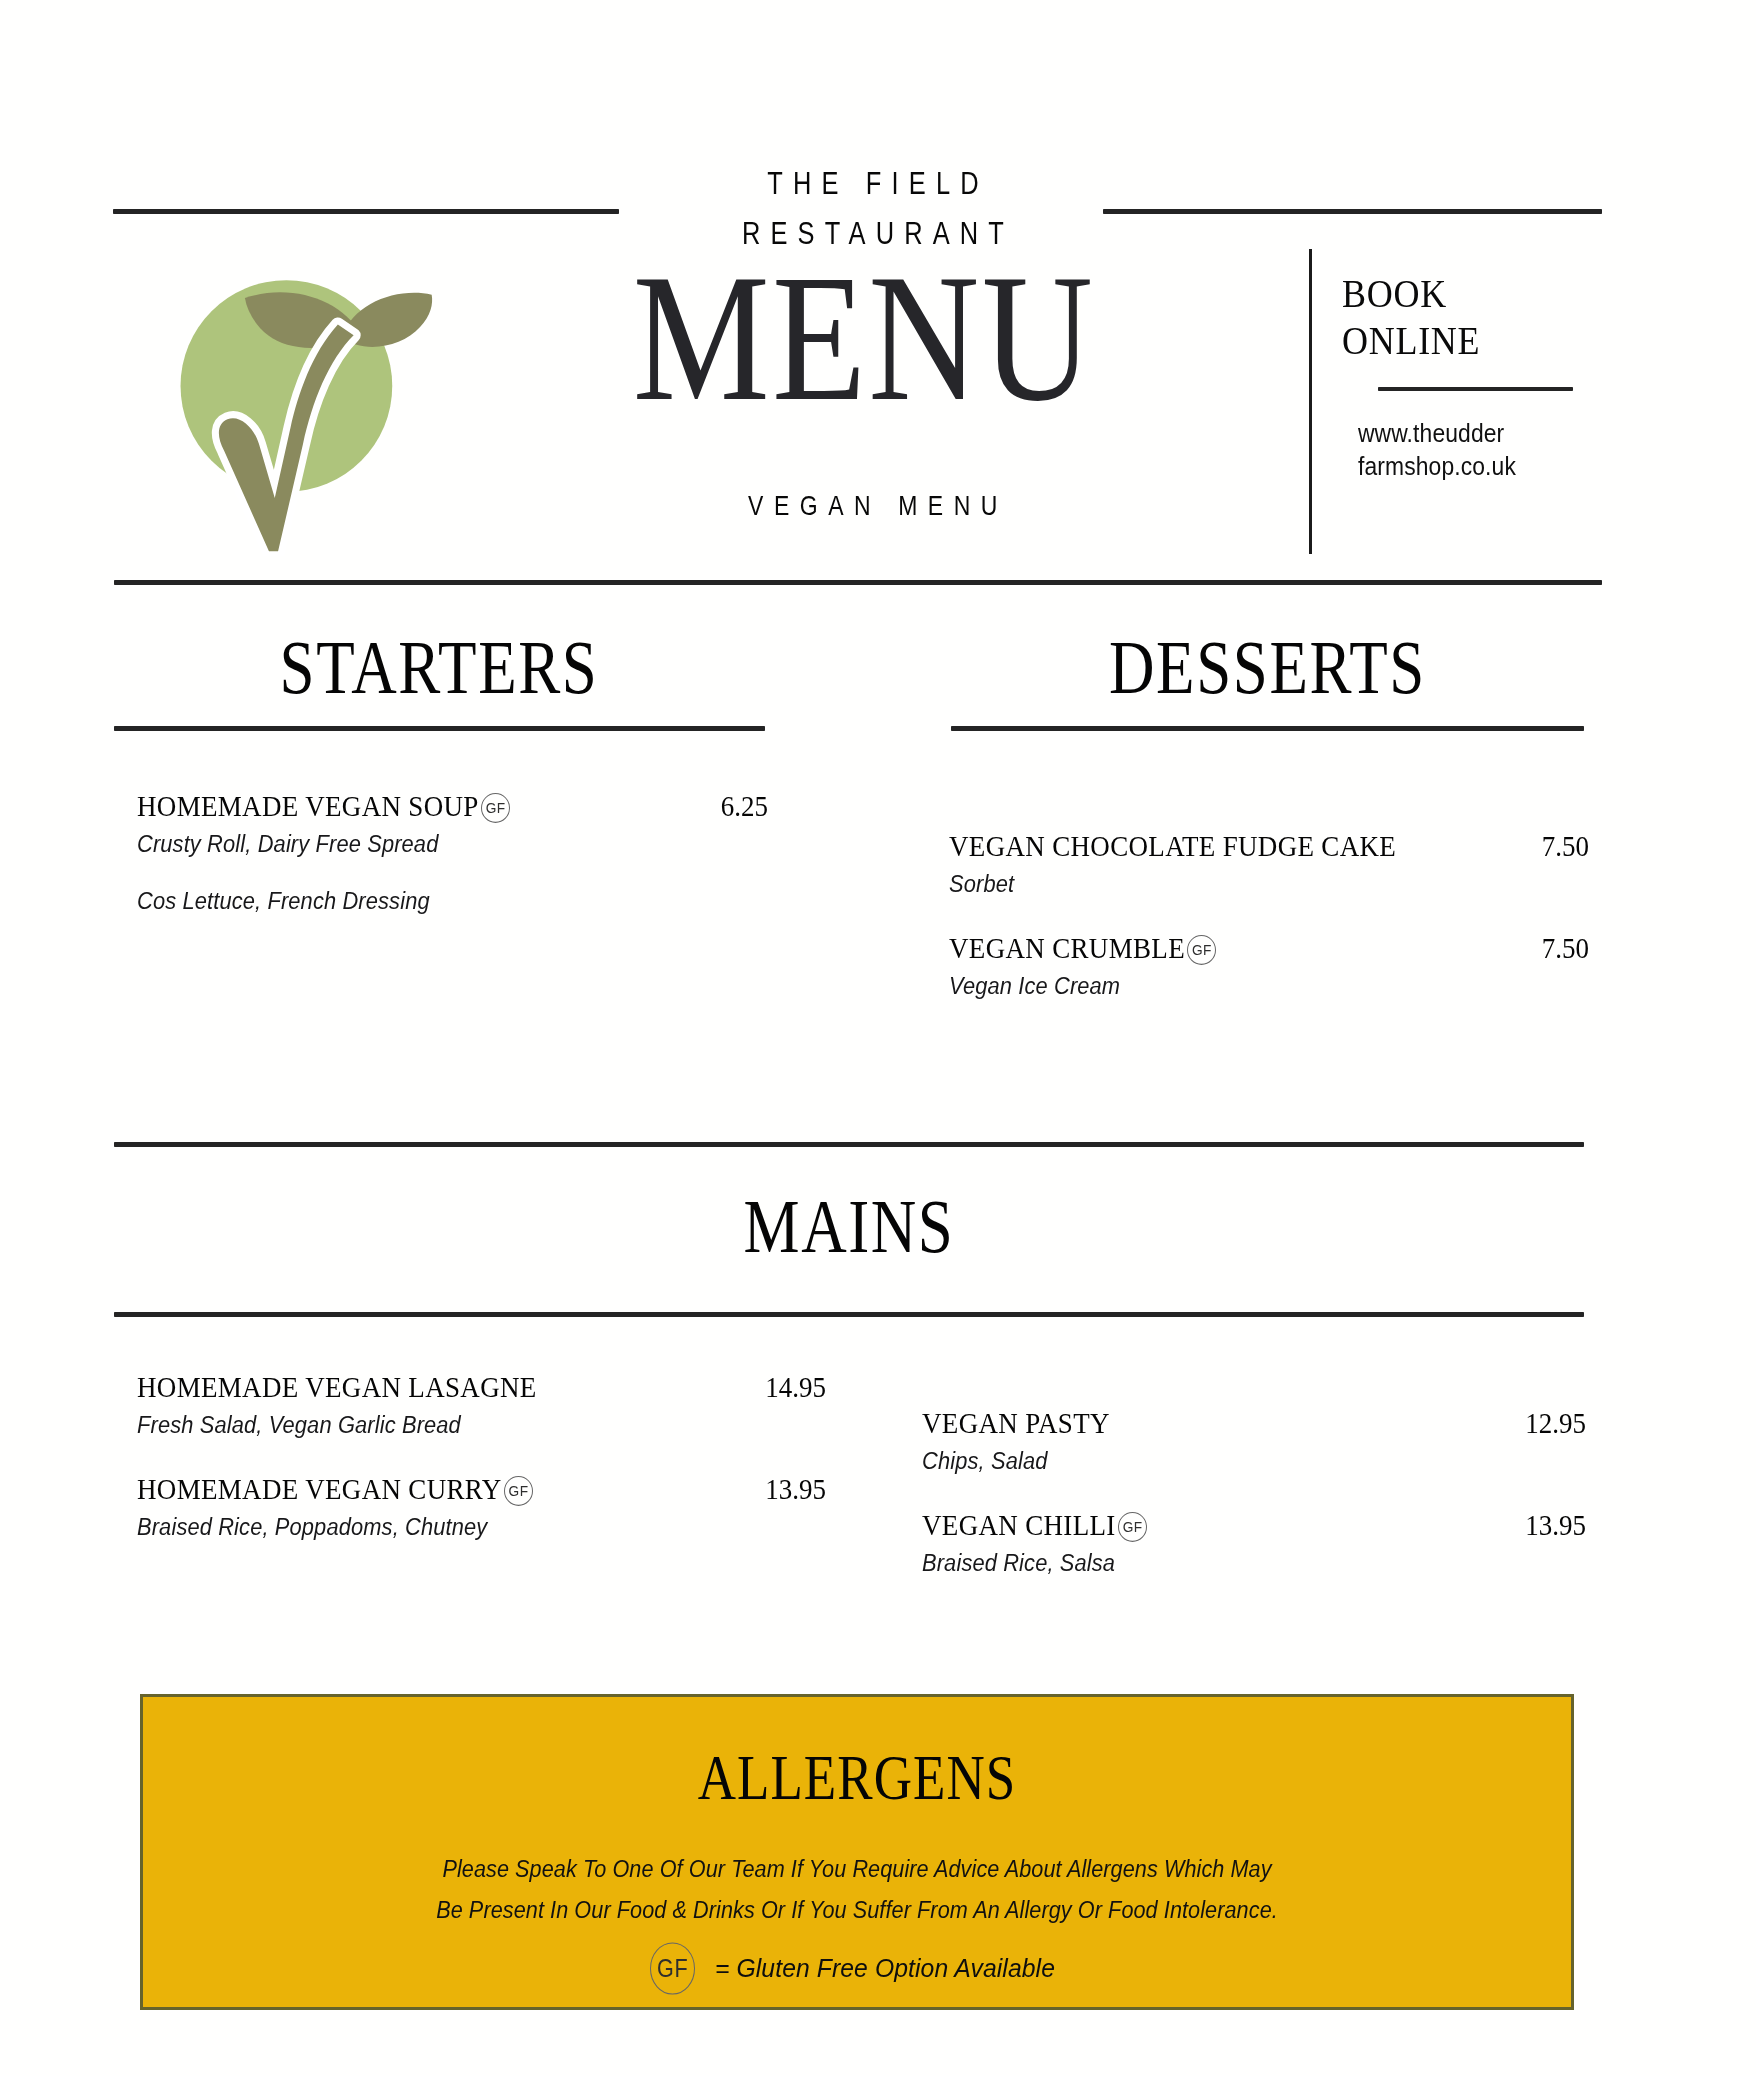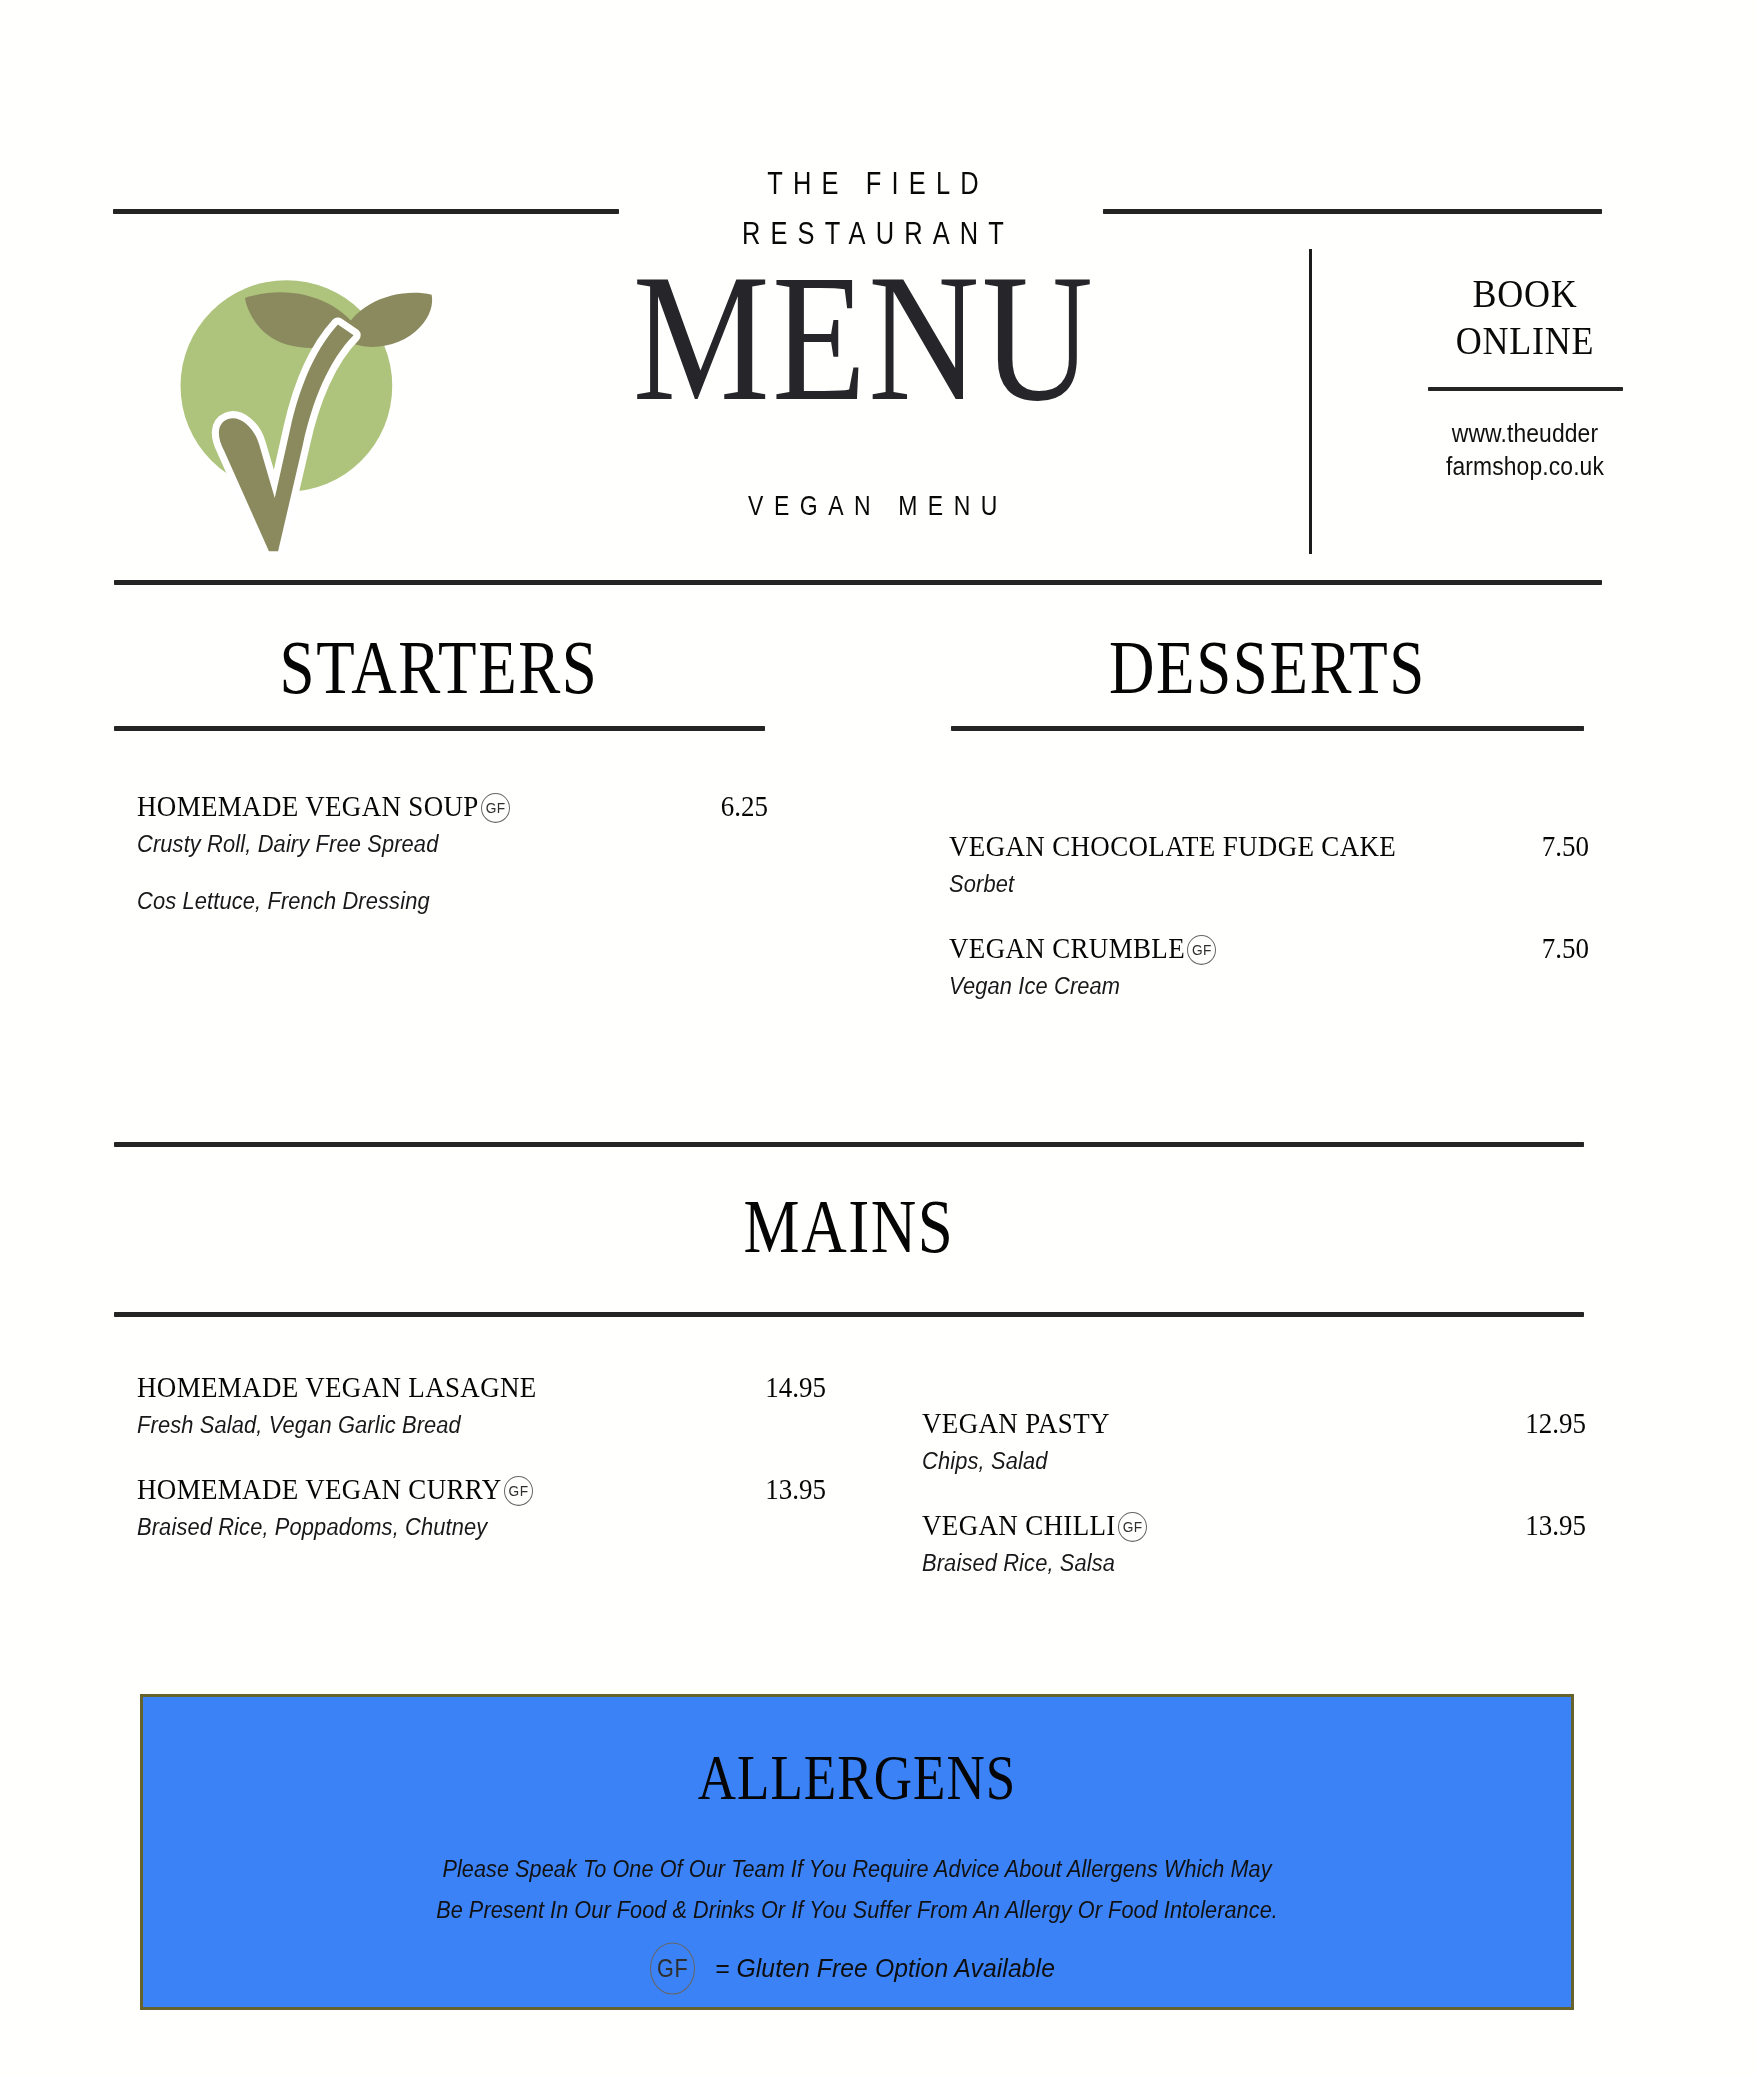--- a/index.html
+++ b/index.html
@@ -71,24 +71,24 @@
     position: absolute;
     left: 166px;
     top: 249px;
     width: 274px;
     height: 307px;
   }
 
   
   #book-block {
     position: absolute;
-    left: 1392px;
+    left: 1342px;
     top: 270px;
     width: 266px;
-    text-align: center;
+    text-align: left;
   }
   #book-title {
     font-family: "Liberation Serif", serif;
     font-size: 36px;
     line-height: 1.18;
     color: #0a0a0a;
     letter-spacing: 0.02em;
     transform: scaleY(1.12);
     transform-origin: top center;
   }
@@ -210,21 +210,21 @@
 
   
   #allergens-box {
     position: absolute;
     left: 140px;
     top: 1694px;
     width: 1434px;
     height: 316px;
     border: 3.7px solid #66632c;
     box-sizing: border-box;
-    background: #3b82f6;
+    background: #eab308;
   }
   #allergens-title {
     margin-top: 45px;
     text-align: center;
     font-family: "Liberation Serif", serif;
     font-size: 53px;
     color: #050505;
     letter-spacing: 0.02em;
     transform: scaleY(1.18);
     transform-origin: top center;

